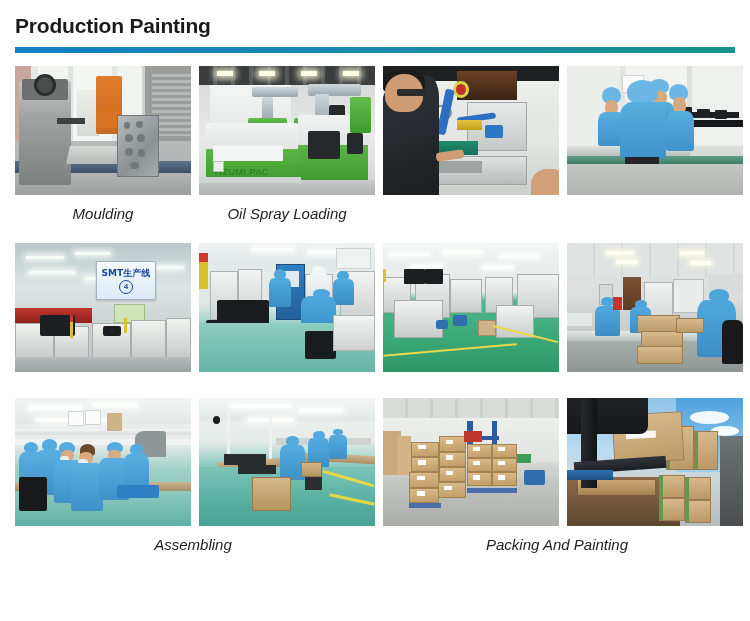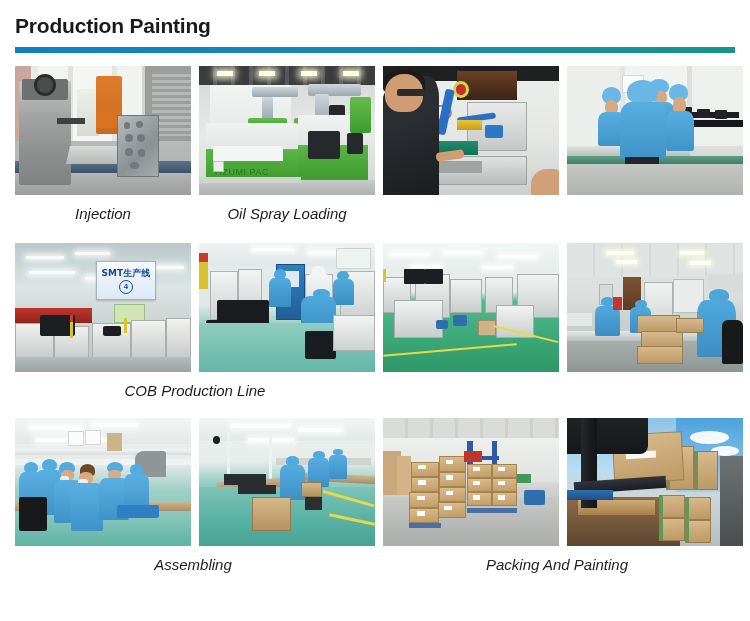--- a/index.html
+++ b/index.html
@@ -454,21 +454,21 @@
             <div class="l face" style="left:28%;top:20%;width:44%;height:24%"></div>
             <div class="l body" style="left:0;top:40%;width:100%;height:60%"></div>
           </div>
           <div class="l" style="left:0;top:76%;width:100%;height:24%;background:linear-gradient(180deg,#c3c8c4,#aeb3af)"></div>
         </div>
       </div>
     </div>
   </div>
 
   <div class="caption-row">
-    <div class="caption cap-1">Injection</div>
+    <div class="caption cap-1">Moulding</div>
     <div class="caption cap-1">Oil Spray Loading</div>
   </div>
 
   <div class="row row-2">
 
     <div class="cell">
       <div class="photo">
         <div class="scene s-smt">
           <div class="l hazecl"></div>
           <div class="l tube" style="left:6%;top:10%;width:22%;height:3px"></div>
@@ -599,21 +599,20 @@
           <div class="l carton" style="left:40%;top:80%;width:26%;height:14%"></div>
           <div class="l carton" style="left:62%;top:58%;width:16%;height:12%"></div>
           <div class="l" style="left:26%;top:42%;width:5%;height:10%;background:#c9332b"></div>
           <div class="l" style="left:0;top:54%;width:14%;height:10%;background:#e3e7e5"></div>
         </div>
       </div>
     </div>
   </div>
 
   <div class="caption-row">
-    <div class="caption cap-2">COB Production Line</div>
   </div>
 
   <div class="row row-3">
 
     <div class="cell">
       <div class="photo">
         <div class="scene s-asm">
           <div class="l ceil"></div>
           <div class="l tube" style="left:8%;top:6%;width:30%;height:4px"></div>
           <div class="l tube" style="left:44%;top:4%;width:26%;height:4px"></div>

